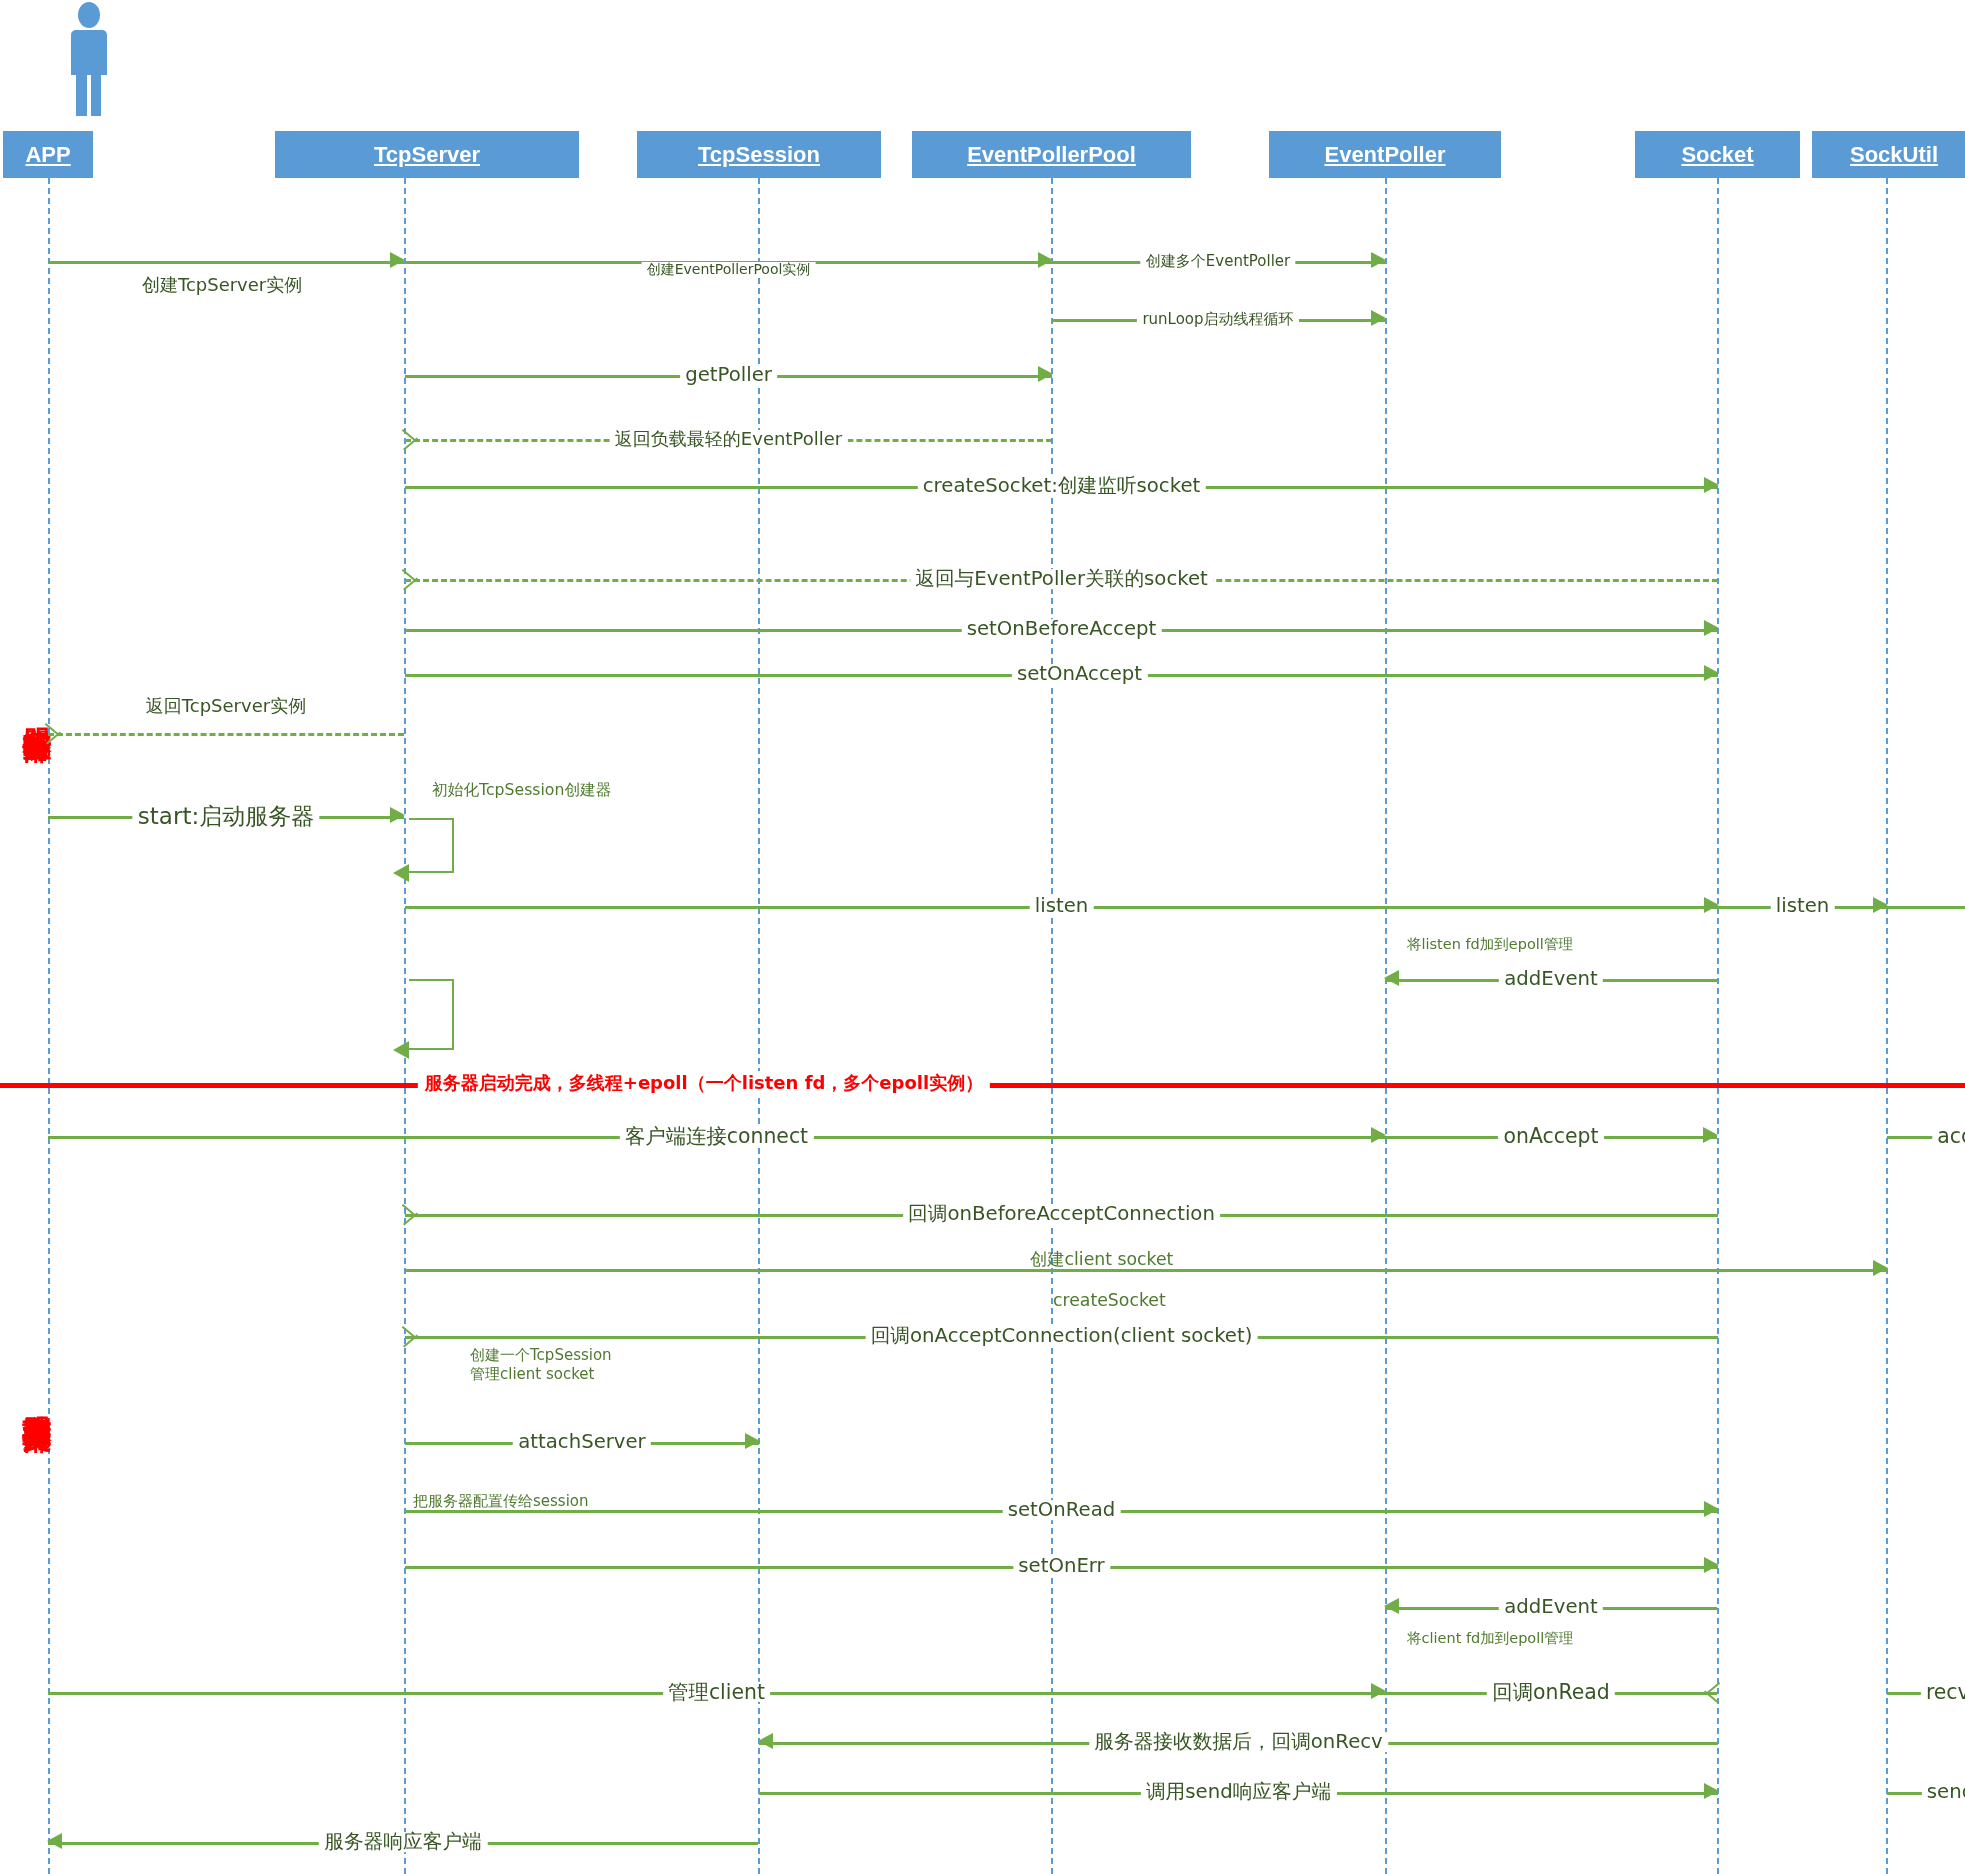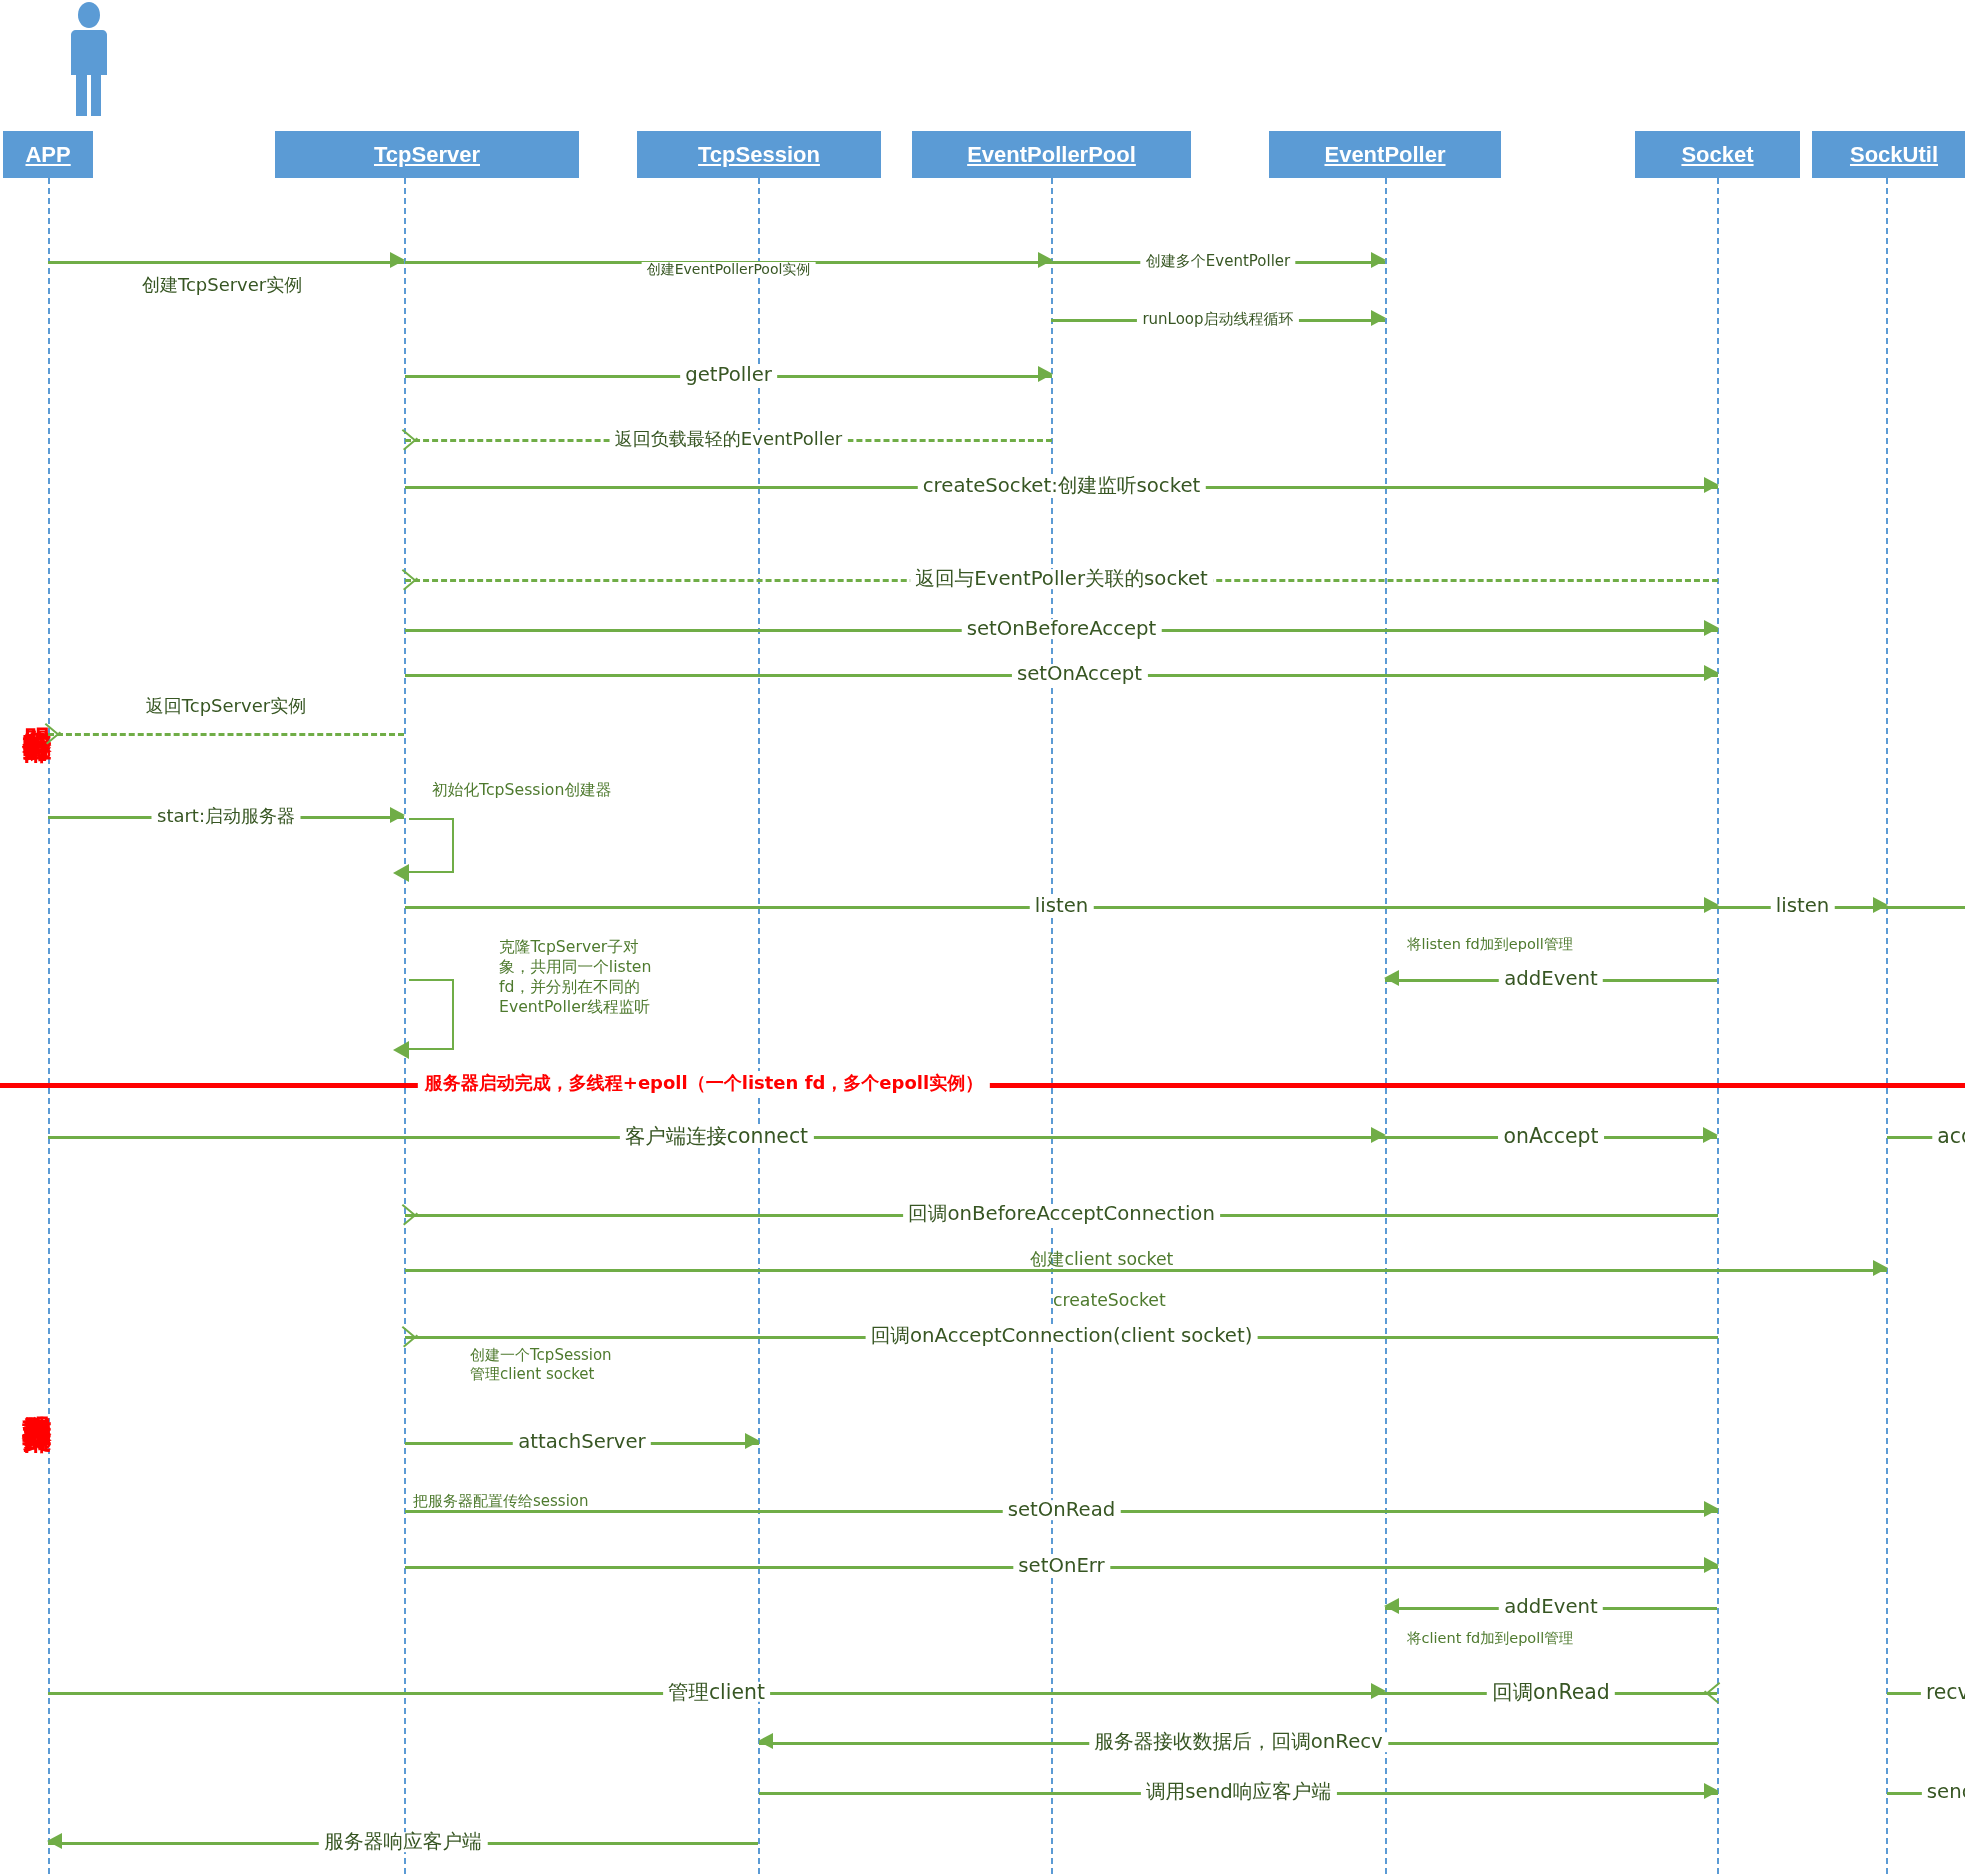--- a/index.html
+++ b/index.html
@@ -158,21 +158,21 @@
         <span class="cap" style="font-size: 19.7px; margin-left: 18px; margin-top: 0px;">setOnAccept</span>
       </div>
       <div class="msg l dashed" style="left: 48px; top: 733px; width: 356px;">
         <div class="line"></div>
         <div class="openhead"></div>
         <span class="cap" style="font-size: 18px; margin-left: 0px; margin-top: -27.5px;">返回TcpServer实例</span>
       </div>
       <div class="msg r" style="left: 48px; top: 816px; width: 356px;">
         <div class="line"></div>
         <div class="head"></div>
-        <span class="cap" style="font-size: 18px; margin-left: 0px; margin-top: 0px;">start:启动服务器</span>
+        <span class="cap" style="font-size: 23px; margin-left: 0px; margin-top: 0px;">start:启动服务器</span>
       </div>
       <div class="msg r" style="left: 405px; top: 906px; width: 1313px;">
         <div class="line"></div>
         <div class="head"></div>
         <span class="cap" style="font-size: 19.7px; margin-left: 0px; margin-top: 0px;">listen</span>
       </div>
       <div class="msg r" style="left: 1718px; top: 906px; width: 169px;">
         <div class="line"></div>
         <div class="head"></div>
         <span class="cap" style="font-size: 19.7px; margin-left: 0px; margin-top: 0px;">listen</span>
@@ -272,24 +272,20 @@
   <div class="divider-cap" style="left:704px;top:1083px;font-size:18px;">服务器启动完成，多线程+epoll（一个listen fd，多个epoll实例）</div>
 
   <div class="selfloop" style="left:409px;top:818px;width:43px;height:51px;">
       <span class="tip"></span>
     </div>
   <div class="selfloop" style="left:409px;top:979px;width:43px;height:67px;">
       <span class="tip"></span>
     </div>
 
   <div class="note" style="left:432px;top:780px;font-size:15.7px;">初始化TcpSession创建器</div>
-  <div class="note" style="left:499px;top:937px;font-size:15.7px;width:252px;">克隆TcpServer子对
-象，共用同一个listen
-fd，并分别在不同的
-EventPoller线程监听</div>
   <div class="note center" style="left:1957px;top:817px;font-size:16.5px;width:90px;line-height:1.45;">Socket
 Bind
 listen</div>
   <div class="note" style="left:1407px;top:935px;font-size:14.5px;">将listen fd加到epoll管理</div>
   <div class="note" style="left:1030px;top:1248px;font-size:17.3px;">创建client socket</div>
   <div class="note" style="left:1053px;top:1289px;font-size:17.3px;">createSocket</div>
   <div class="note" style="left:470px;top:1346px;font-size:15px;width:236px;">创建一个TcpSession
 管理client socket</div>
   <div class="note" style="left:413px;top:1492px;font-size:15px;">把服务器配置传给session</div>
   <div class="note" style="left:1407px;top:1629px;font-size:14.5px;">将client fd加到epoll管理</div>

